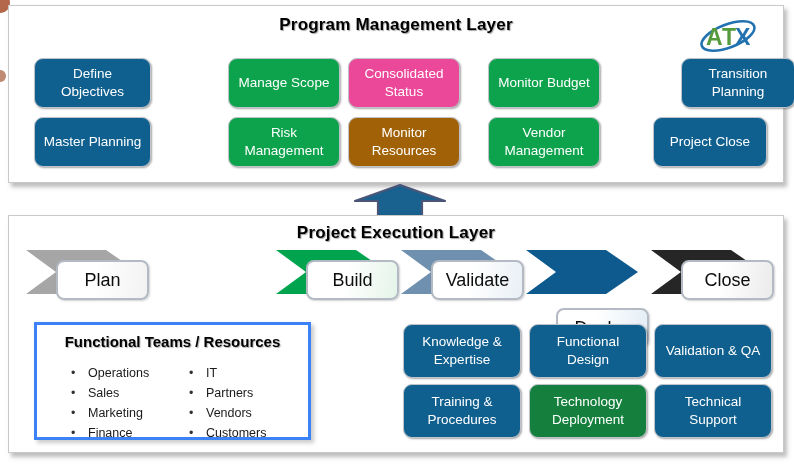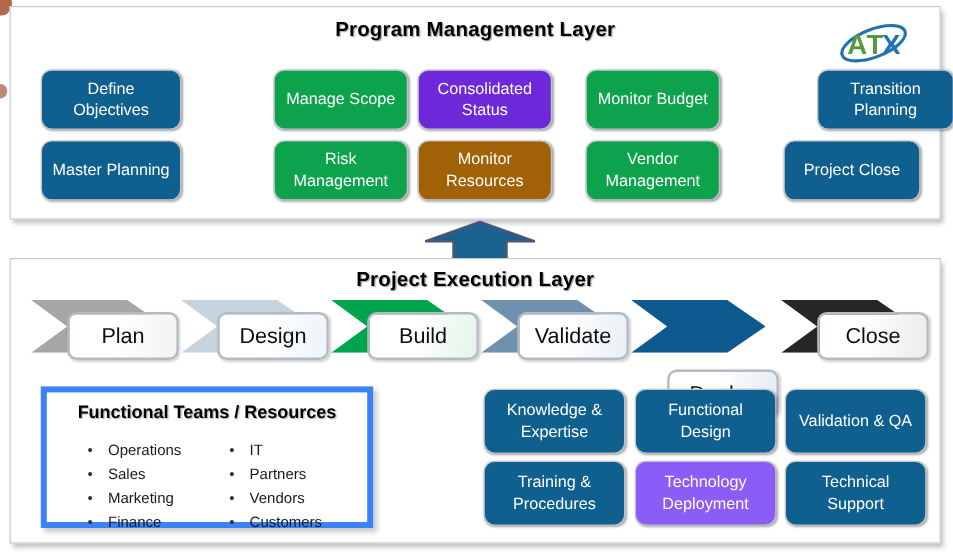--- a/index.html
+++ b/index.html
@@ -55,21 +55,21 @@
   .phase-label {
     position: absolute; left: 30px; top: 10px; width: 93px; height: 40px;
     border: 2px solid #b3bac4; border-radius: 8px; background: #ffffff;
     display: flex; align-items: center; justify-content: center;
     font-size: 18px; color: #0d0d0d; box-shadow: 1px 1px 2px rgba(0,0,0,.18);
   }
 
   
   .teams-box {
     position: absolute; left: 25px; top: 106px; width: 277px; height: 118px;
-    background: #ffffff; border: 5px solid #3b82f6; box-shadow: 3px 3px 4px rgba(140,140,140,.45);
+    background: #ffffff; border: 3px solid #3b82f6; box-shadow: 3px 3px 4px rgba(140,140,140,.45);
   }
   .teams-title {
     position: absolute; top: 8px; width: 100%; text-align: center;
     font-size: 15px; font-weight: bold; color: #000; text-shadow: 1px 1px 1px rgba(0,0,0,.3);
   }
   .teams-col { position: absolute; top: 38px; list-style: none; }
   .teams-col.c1 { left: 34px; } .teams-col.c2 { left: 152px; }
   .teams-col li {
     position: relative; padding-left: 17px; font-size: 12.5px; color: #1a1a1a;
     line-height: 20px; white-space: nowrap;
@@ -92,21 +92,21 @@
     <ellipse cx="31" cy="24" rx="28" ry="11.5" fill="none" stroke="#2272b0" stroke-width="2.6" transform="rotate(-21 31 24)"></ellipse>
     <text x="9" y="33" font-size="23" font-weight="bold" fill="#559b3d">A</text>
     <text x="25" y="33" font-size="23" font-weight="bold" fill="#559b3d">T</text>
     <text x="38" y="33" font-size="23" font-weight="bold" fill="#2272b0">X</text>
   </svg>
 
   <div class="cbox box-blue pm-l row1" style="background: rgb(15, 95, 143);">Define Objectives</div>
   <div class="cbox box-blue pm-l row2" style="background: rgb(15, 95, 143);">Master Planning</div>
 
   <div class="cbox box-green pm-c col1 row1" style="background: rgb(13, 162, 76);">Manage Scope</div>
-  <div class="cbox box-green pm-c col2 row1" style="background: #6d28d9;">Consolidated Status</div>
+  <div class="cbox box-green pm-c col2 row1" style="background: #ec4899;">Consolidated Status</div>
   <div class="cbox box-green pm-c col3 row1" style="background: rgb(13, 162, 76);">Monitor Budget</div>
   <div class="cbox box-green pm-c col1 row2" style="background: rgb(13, 162, 76);">Risk Management</div>
   <div class="cbox box-green pm-c col2 row2" style="background: #a16207;">Monitor Resources</div>
   <div class="cbox box-green pm-c col3 row2" style="background: rgb(13, 162, 76);">Vendor Management</div>
 
   <div class="cbox box-blue pm-r row1" style="background: rgb(15, 95, 143); margin-left: 28px;">Transition Planning</div>
   <div class="cbox box-blue pm-r row2" style="background: rgb(15, 95, 143);">Project Close</div>
 </div>
 
 <svg class="layer-arrow" width="92" height="36" viewBox="0 0 92 36">
@@ -115,26 +115,20 @@
 
 <div class="panel execution">
   <div class="panel-title">Project Execution Layer</div>
 
   <div class="phase-row">
     <div class="phase" style="left:17px">
       <svg width="114" height="44" viewBox="0 0 114 44">
           <polygon points="0,0 80,0 112,22 80,44 0,44 30,22" fill="#a6a6a6"></polygon>
         </svg>
       <div class="phase-label" style="background: linear-gradient(100deg, rgb(255, 255, 255) 42%, rgb(242, 242, 242));">Plan</div>
-    </div>
-    <div class="phase" style="left:142px">
-      <svg width="114" height="44" viewBox="0 0 114 44">
-          <polygon points="0,0 80,0 112,22 80,44 0,44 30,22" fill="#c5d4df"></polygon>
-        </svg>
-      <div class="phase-label" style="background: linear-gradient(100deg, rgb(255, 255, 255) 42%, rgb(238, 244, 248));">Design</div>
     </div>
     <div class="phase" style="left:267px">
       <svg width="114" height="44" viewBox="0 0 114 44">
           <polygon points="0,0 80,0 112,22 80,44 0,44 30,22" fill="#00a44e"></polygon>
         </svg>
       <div class="phase-label" style="background: linear-gradient(100deg, rgb(255, 255, 255) 42%, rgb(228, 244, 233));">Build</div>
     </div>
     <div class="phase" style="left:392px">
       <svg width="114" height="44" viewBox="0 0 114 44">
           <polygon points="0,0 80,0 112,22 80,44 0,44 30,22" fill="#6f90ae"></polygon>
@@ -168,15 +162,15 @@
       <li>Partners</li>
       <li>Vendors</li>
       <li>Customers</li>
     </ul>
   </div>
 
   <div class="cbox box-blue ex-box ex-c1 ex-r1" style="background: rgb(15, 95, 143);">Knowledge &amp; Expertise</div>
   <div class="cbox box-blue ex-box ex-c2 ex-r1" style="background: rgb(15, 95, 143);">Functional Design</div>
   <div class="cbox box-blue ex-box ex-c3 ex-r1" style="background: rgb(15, 95, 143);">Validation &amp; QA</div>
   <div class="cbox box-blue ex-box ex-c1 ex-r2" style="background: rgb(15, 95, 143);">Training &amp; Procedures</div>
-  <div class="cbox box-blue ex-box ex-c2 ex-r2" style="background: #8b5cf6;">Technology Deployment</div>
+  <div class="cbox box-blue ex-box ex-c2 ex-r2" style="background: #15803d;">Technology Deployment</div>
   <div class="cbox box-blue ex-box ex-c3 ex-r2" style="background: rgb(15, 95, 143);">Technical Support</div>
 </div>
 
 </body></html>

